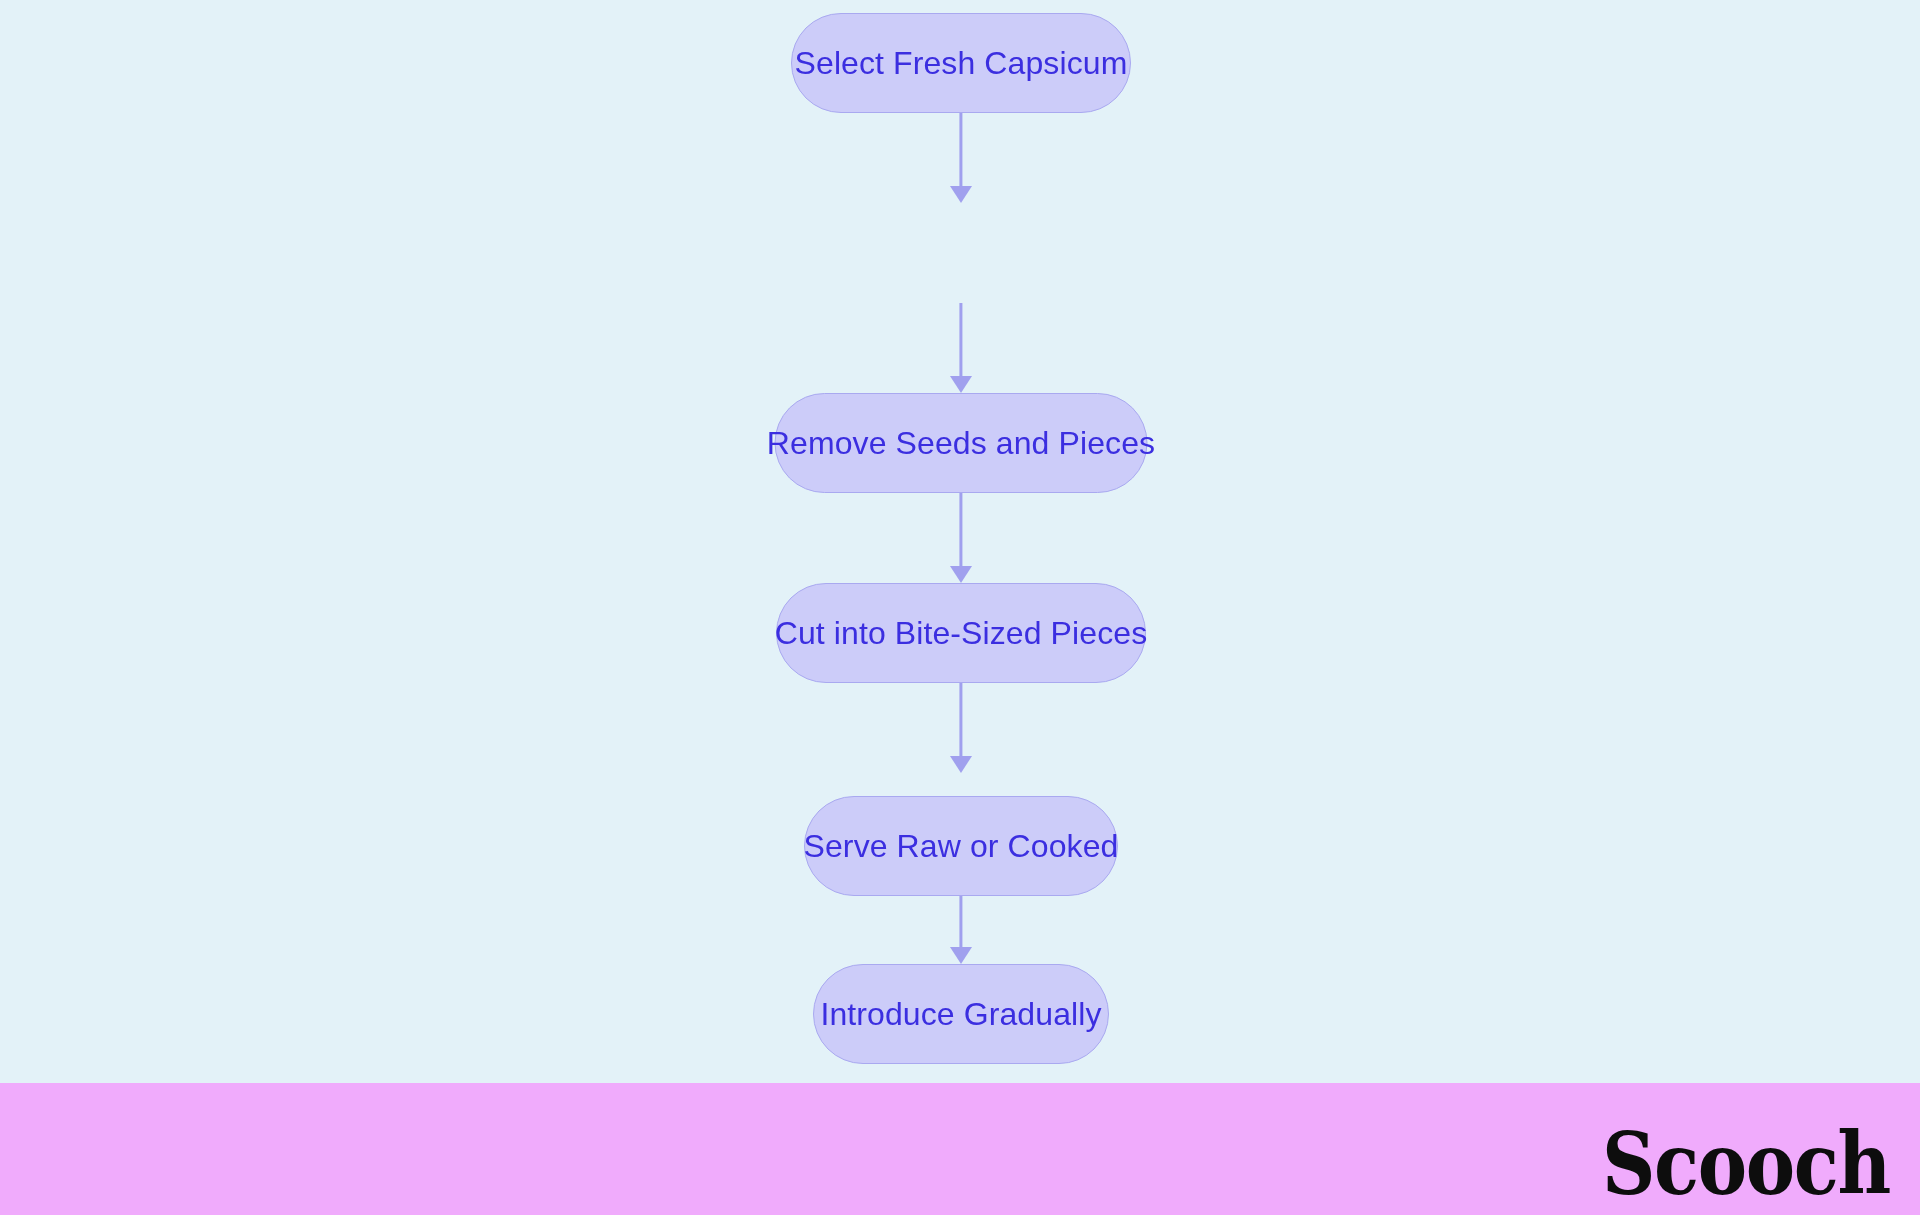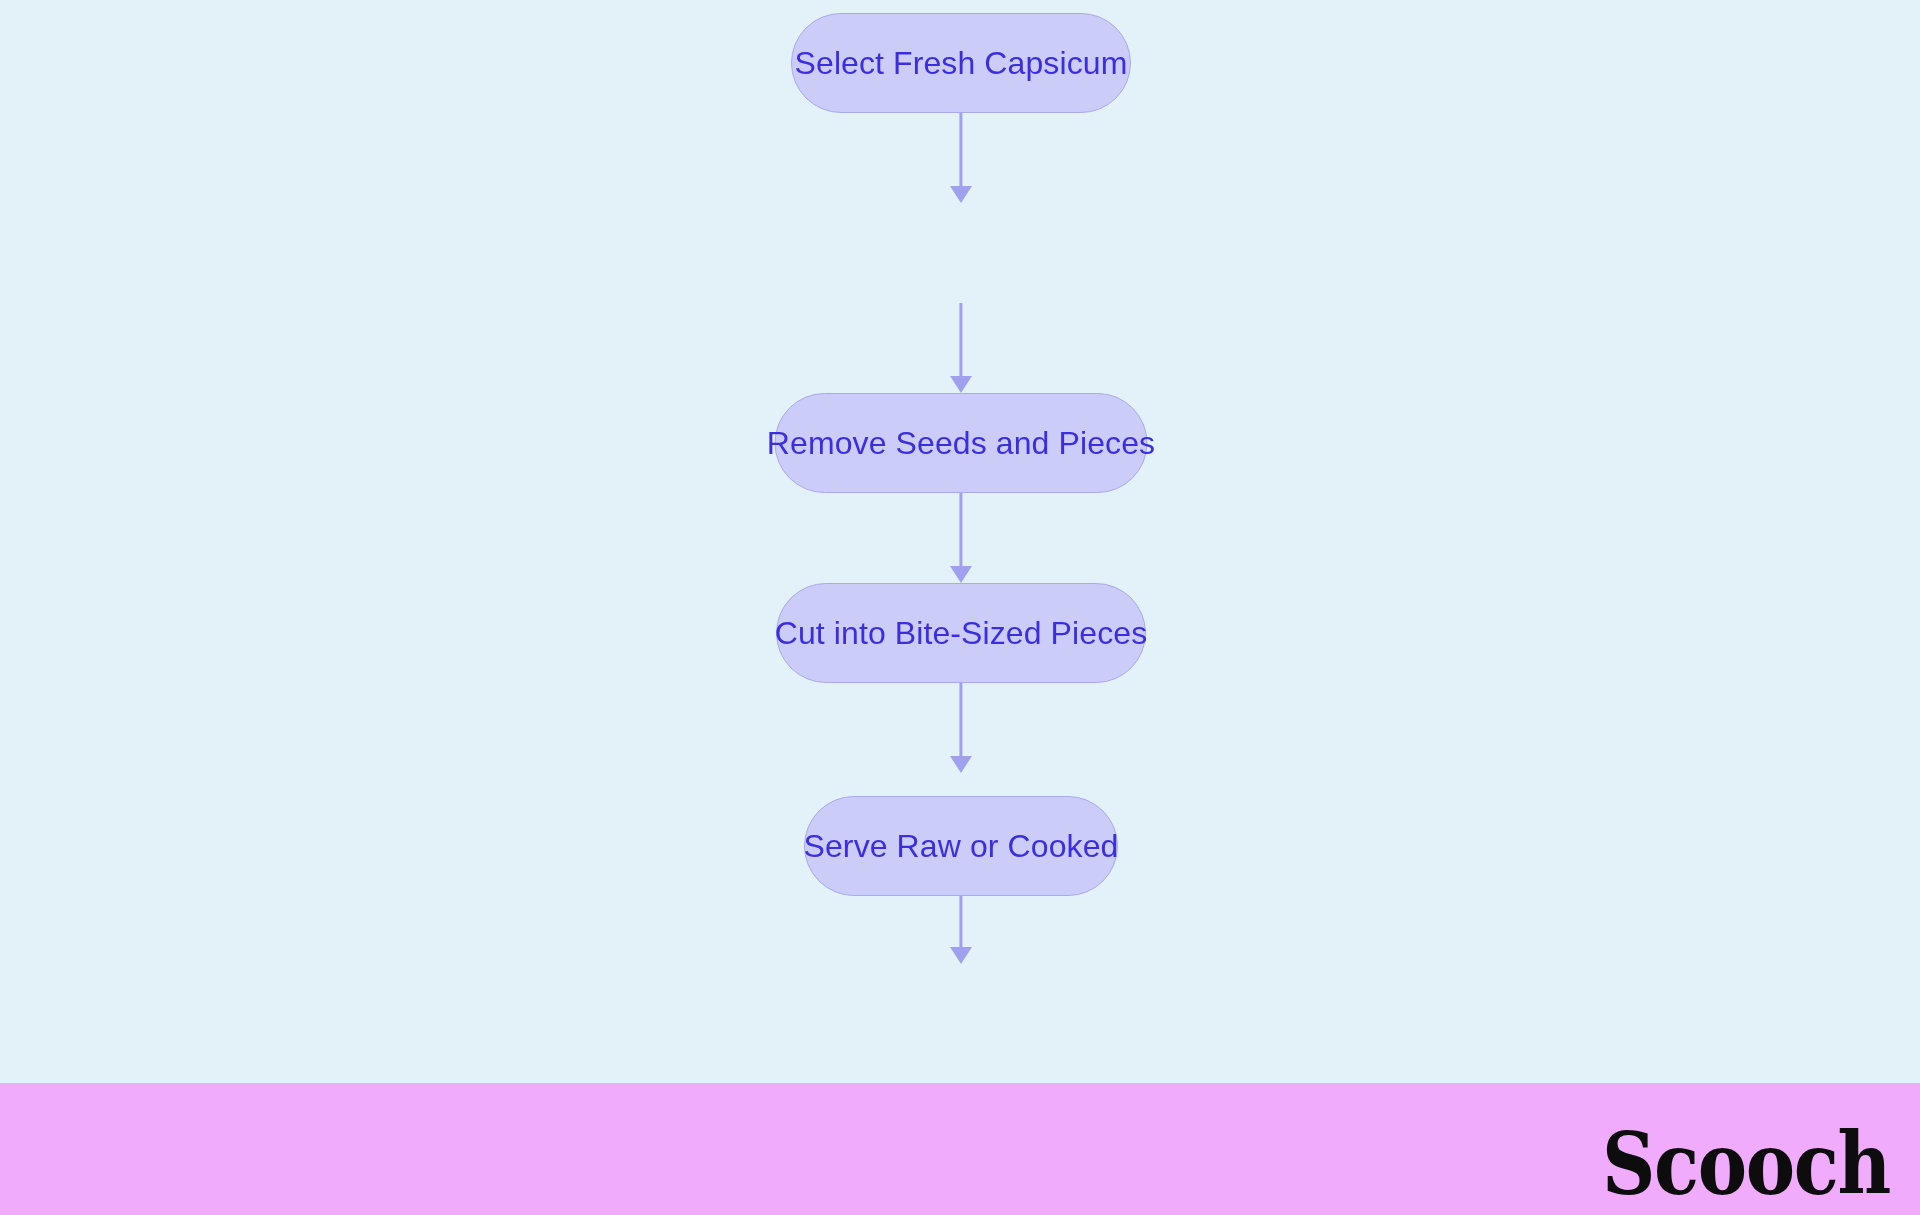--- a/index.html
+++ b/index.html
@@ -136,18 +136,21 @@
       </div>
       <div class="flow-node" style="left: 961px; top: 393px; width: 373px; height: 100px; border-radius: 50px;">
         <span class="flow-node-label">Remove Seeds and Pieces</span>
       </div>
       <div class="flow-node" style="left: 961px; top: 583px; width: 370px; height: 100px; border-radius: 50px;">
         <span class="flow-node-label">Cut into Bite-Sized Pieces</span>
       </div>
       <div class="flow-node" style="left: 961px; top: 796px; width: 314px; height: 100px; border-radius: 50px;">
         <span class="flow-node-label">Serve Raw or Cooked</span>
       </div>
+      <div class="flow-node" style="left: 961px; top: 964px; width: 296px; height: 100px; border-radius: 50px;">
+        <span class="flow-node-label">Introduce Gradually</span>
+      </div>
     </div>
 </div>
 
 <div id="footer">
   <div id="brand">Scooch</div>
 </div>
 
 </body></html>

